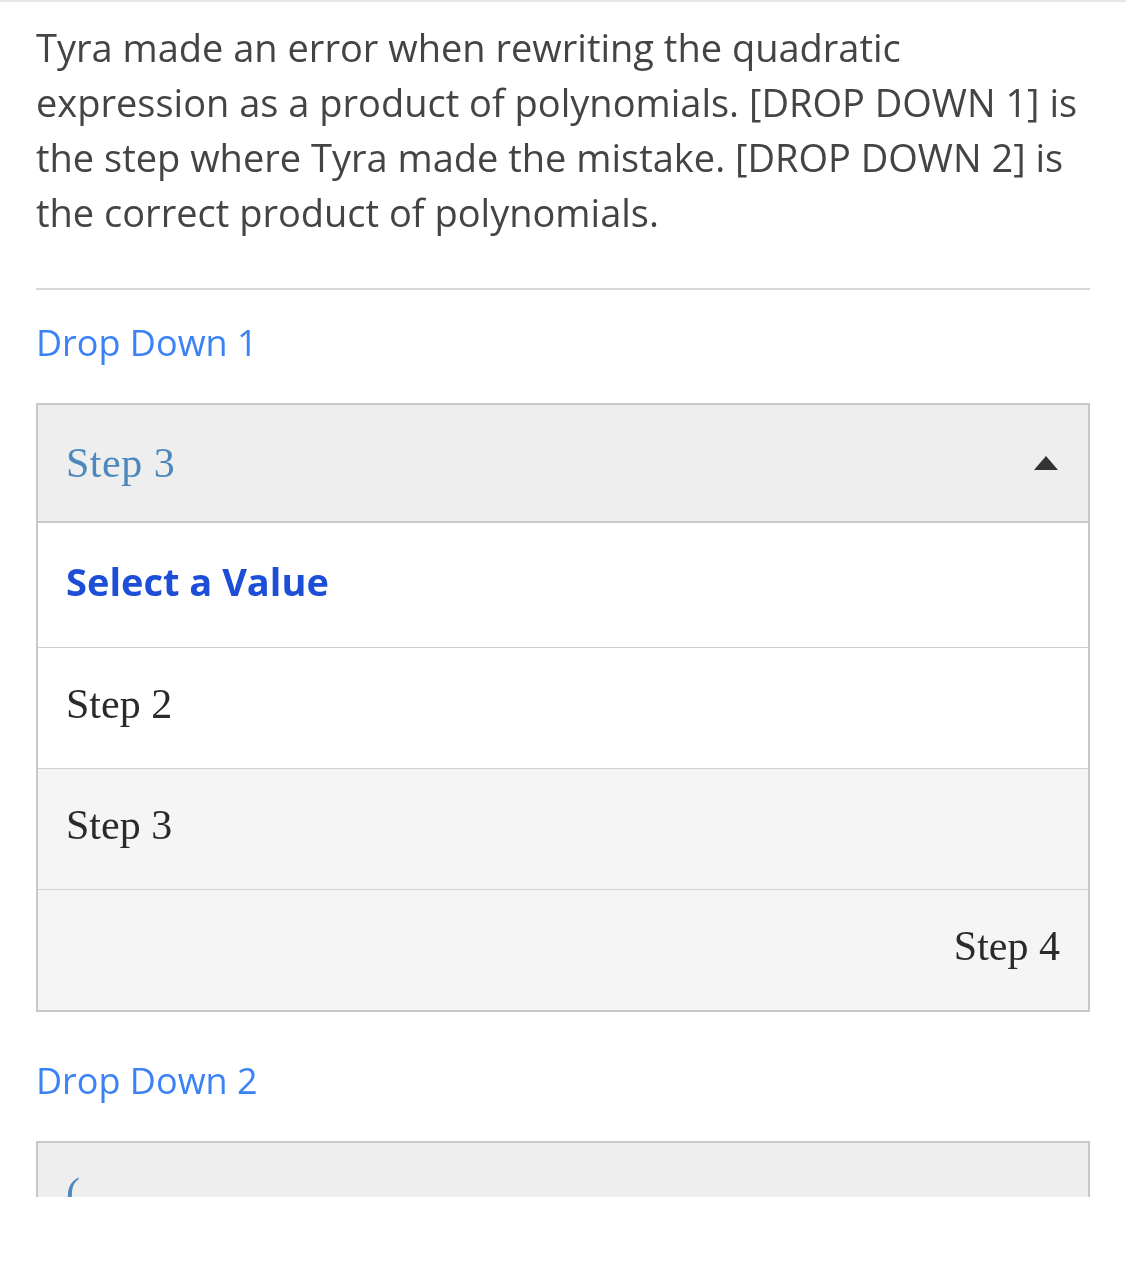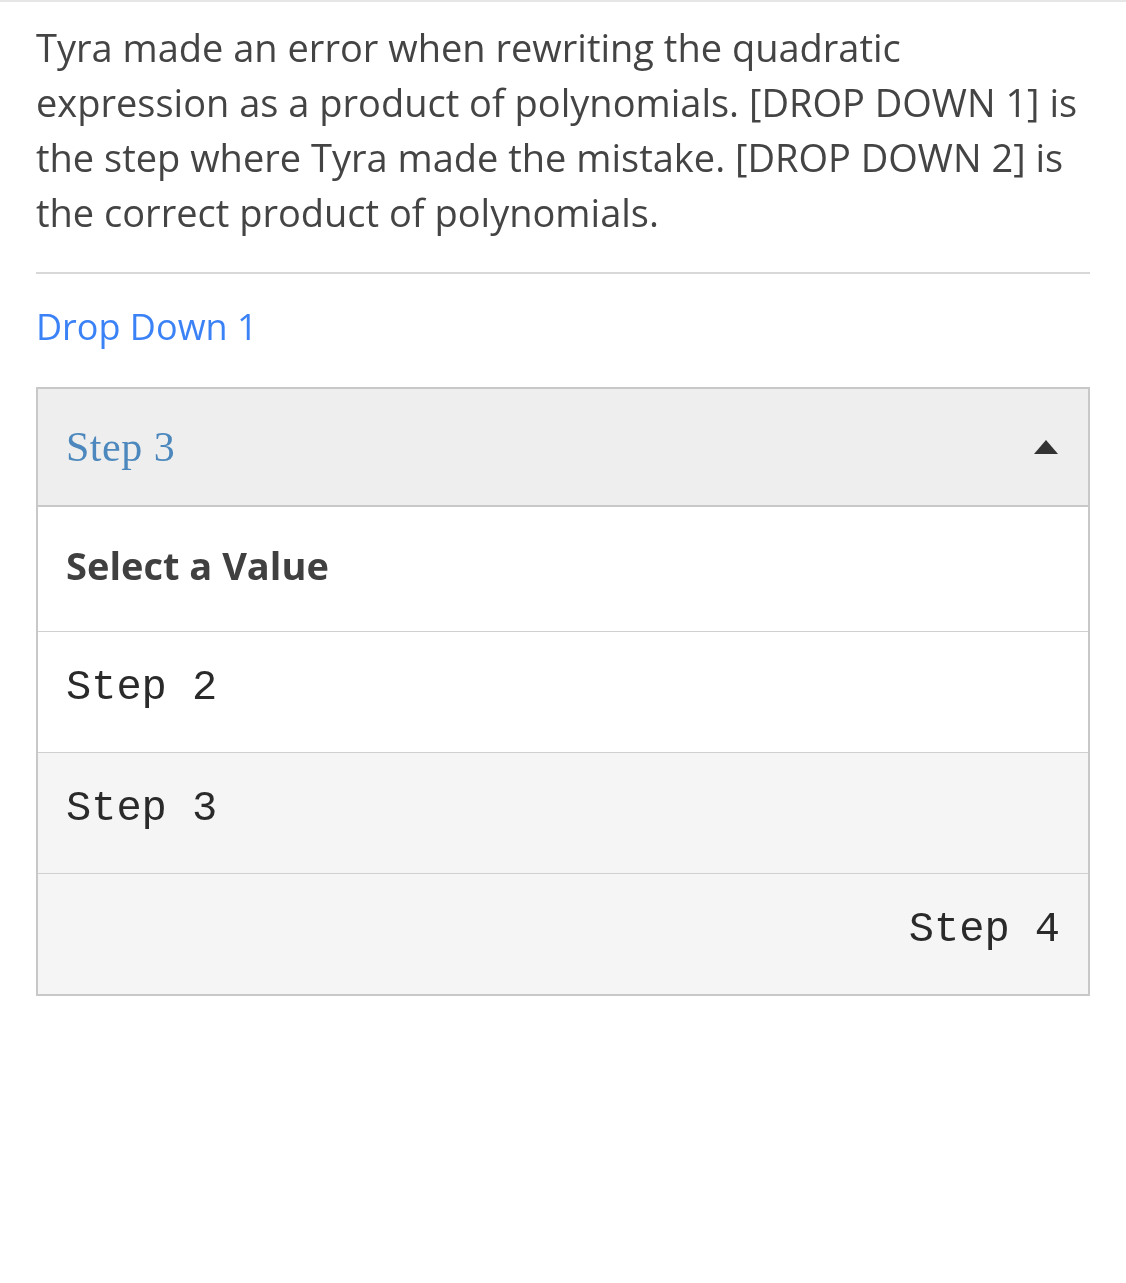--- a/index.html
+++ b/index.html
@@ -13,21 +13,21 @@
     width: 1126px;
     box-sizing: border-box;
     padding: 0 36px 40px 36px;
     border-top: 2px solid #e6e6e6;
   }
   .question-text {
     font-size: 38px;
     line-height: 1.45;
     color: #444444;
     padding-top: 18px;
-    padding-bottom: 32px;
+    padding-bottom: 48px;
   }
   hr.sep {
     border: none;
     border-top: 2px solid #d8d8d8;
     margin: 0 0 28px 0;
   }
   .dd-label {
     font-size: 36px;
     color: #3b82f6;
     margin-bottom: 36px;
@@ -67,24 +67,24 @@
     cursor: pointer;
   }
   .option:last-child {
     border-bottom: none;
     text-align: right;
   }
   .option-placeholder {
     font-family: "Segoe UI", "Open Sans", Arial, sans-serif;
     font-size: 38px;
     font-weight: 700;
-    color: #404040;
+    color: #1d4ed8;
   }
   .option-step {
-    font-family: Liberation Mono, monospace;
+    font-family: Liberation Serif, serif;
     font-size: 42px;
     color: #2a2a2a;
   }
   .option-highlight {
     background: #f5f5f5;
   }
   .dd2-block {
     margin-top: 44px;
   }
   .select2 {
@@ -132,14 +132,21 @@
       <span class="option-step">Step 2</span>
     </div>
     <div class="option option-highlight">
       <span class="option-step">Step 3</span>
     </div>
     <div class="option option-highlight">
       <span class="option-step">Step 4</span>
     </div>
   </div>
 
+  <div class="dd2-block">
+    <div class="dd-label">Drop Down 2</div>
+
+    <div class="select2">
+      <span class="select2-value">(</span>
+    </div>
+  </div>
 
 </div>
 
 </body></html>

